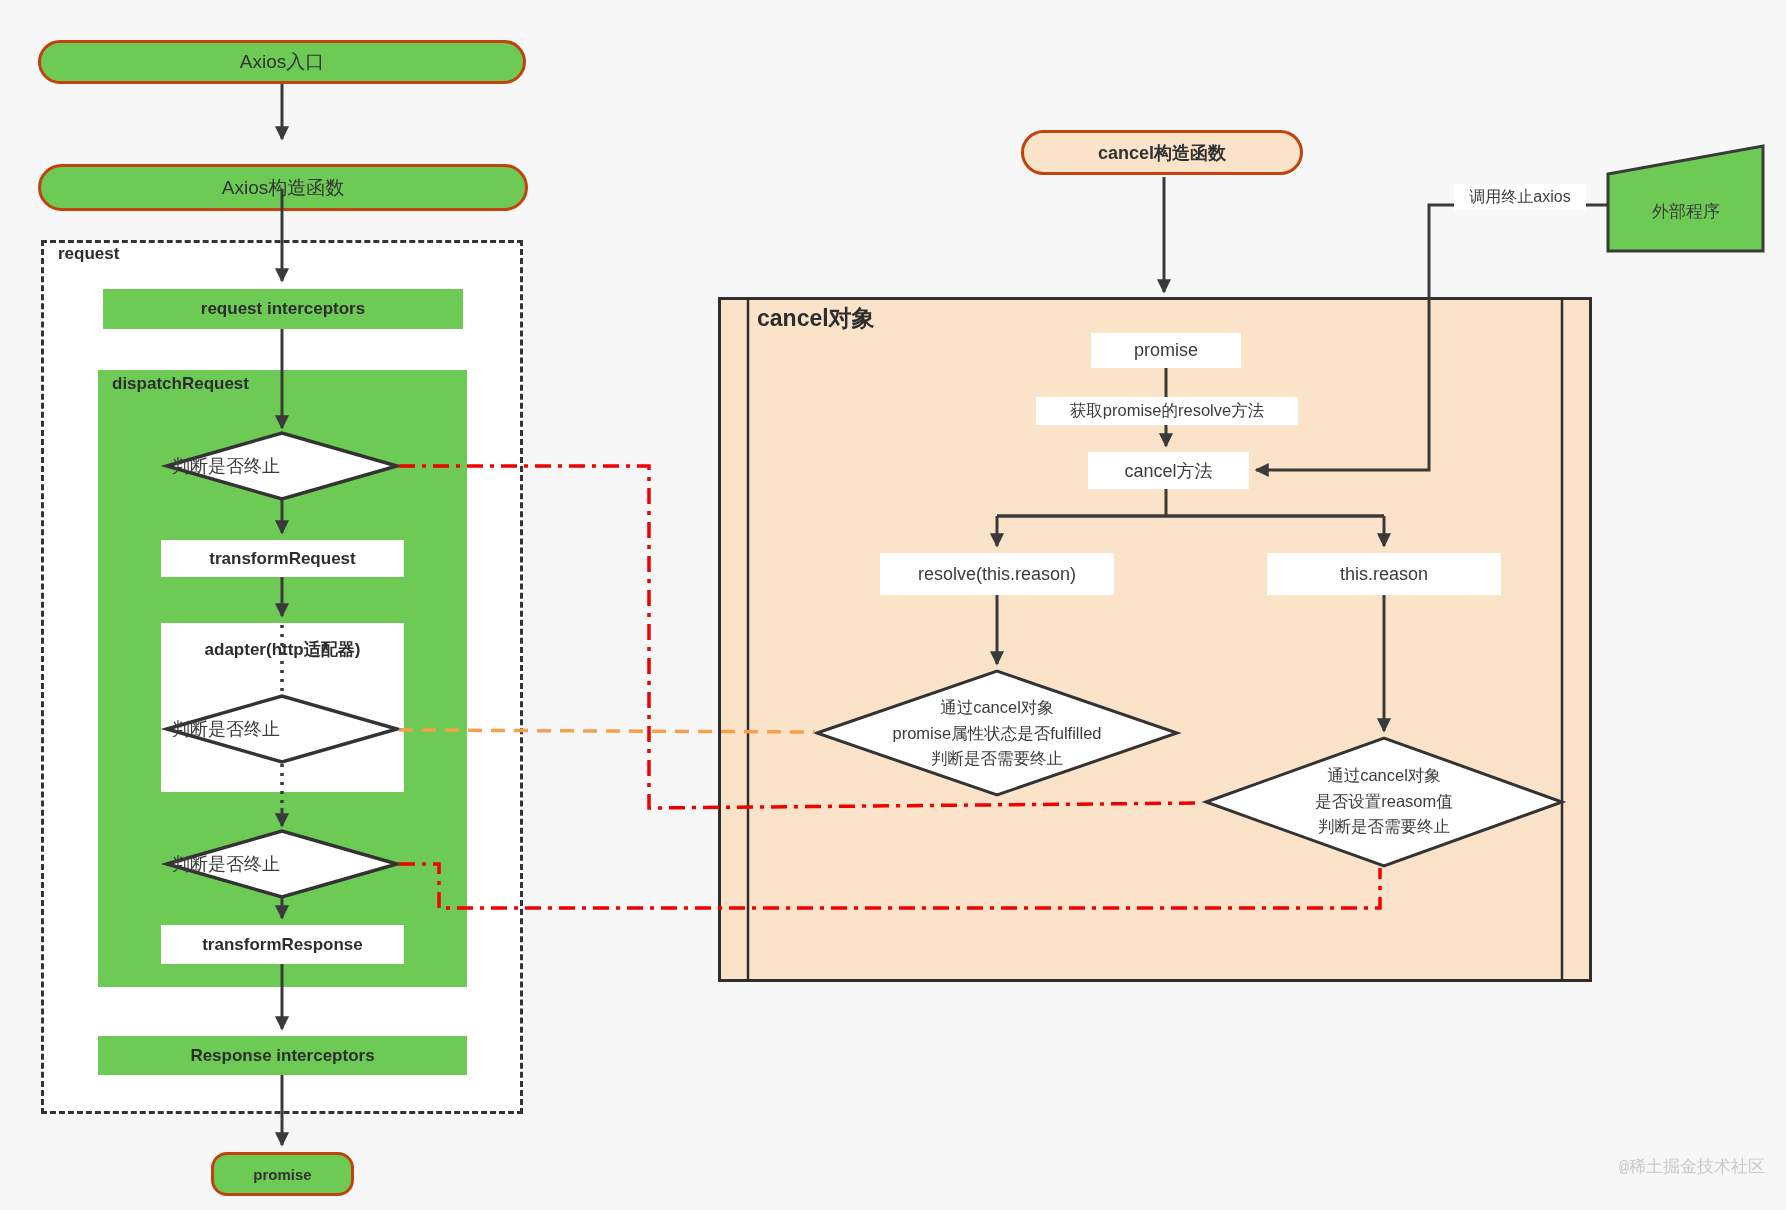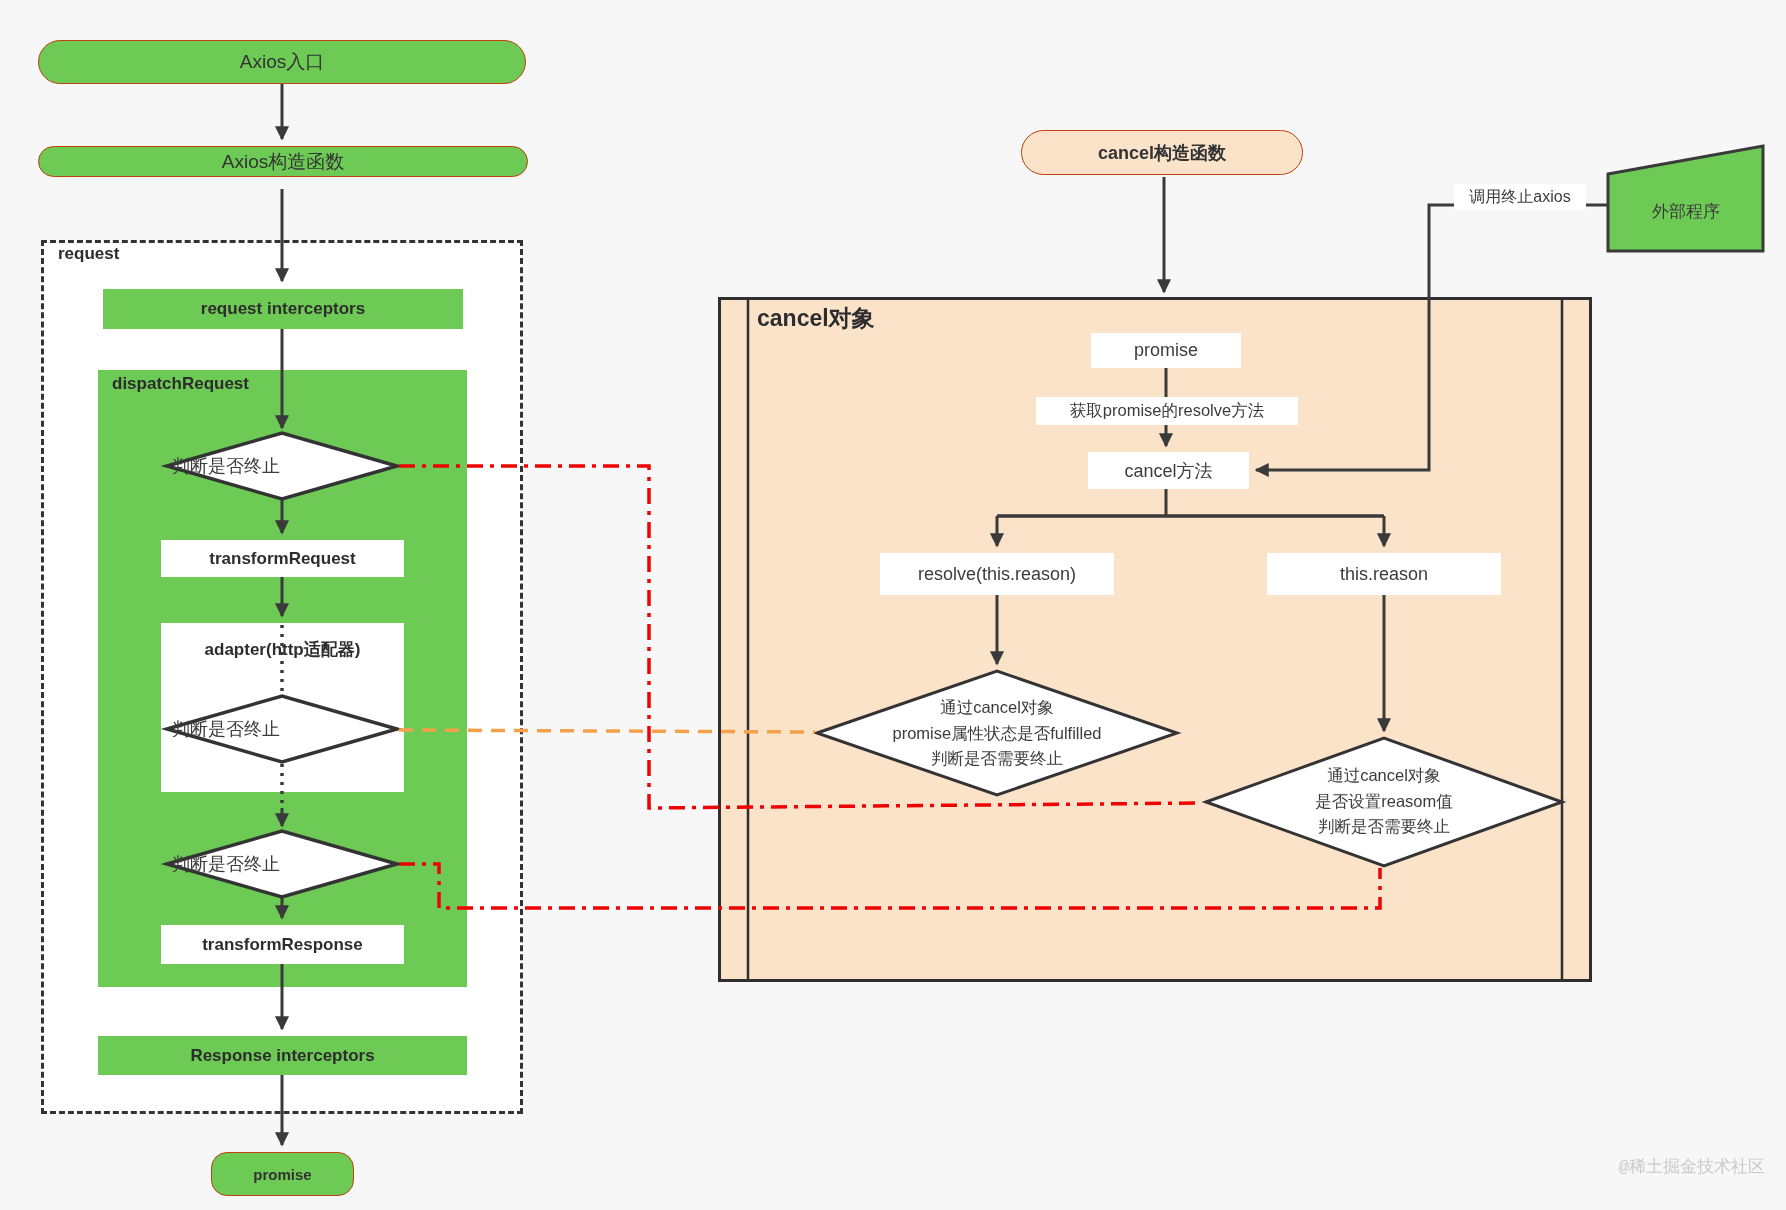--- a/index.html
+++ b/index.html
@@ -1,21 +1,21 @@
 <!DOCTYPE html>
 <html><head>
 <meta charset="utf-8">
 <style>
   html,body{margin:0;padding:0;background:#f7f7f7;}
   .canvas{position:relative;width:1786px;height:1210px;background:#f7f7f7;
           font-family:"Liberation Sans","DejaVu Sans",sans-serif;color:#333;overflow:hidden;}
   .abs{position:absolute;box-sizing:border-box;}
   .z1{z-index:1;} .z2{z-index:2;} .z3{z-index:3;}
   .center{display:flex;align-items:center;justify-content:center;text-align:center;}
-  .pill{border:1px solid #c2410c;border-radius:24px;background:#6dca55;font-size:19px;}
+  .pill{border:3px solid #c2410c;border-radius:24px;background:#6dca55;font-size:19px;}
   .greenbar{background:#6dca55;font-weight:bold;font-size:17px;color:#2d2d2d;}
   .whitebox{background:#ffffff;font-weight:bold;font-size:17px;color:#2d2d2d;}
   .plainbox{background:#ffffff;font-size:18px;color:#3c3c3c;}
   .grouplabel{font-weight:bold;font-size:17px;color:#2d2d2d;}
   .dashedbox{border:3px dashed #333;background:#ffffff;}
   .peachbox{border:3px solid #2f2f2f;background:#fbe3c9;}
   .dtext{font-size:18px;color:#3c3c3c;text-align:left;}
   .dtext-multi{font-size:16.5px;color:#3c3c3c;text-align:center;line-height:1.55;white-space:pre-line;}
   .onlinelabel{background:#ffffff;font-size:16px;color:#3c3c3c;}
   .watermark{font-size:17px;color:#c9c9c9;text-align:right;}
@@ -28,21 +28,21 @@
   <div class="abs z1 dashedbox" style="left:41px;top:240px;width:482px;height:874px;"></div>
 
   <div class="abs z1" style="left:98px;top:370px;width:369px;height:617px;background:#6dca55;"></div>
 
   <div class="abs z1 peachbox" style="left:718px;top:297px;width:874px;height:685px;"></div>
 
   <div class="abs z1 pill center" style="left:38px;top:40px;width:488px;height:44px;">
     <span>Axios入口</span>
   </div>
 
-  <div class="abs z1 pill center" style="left:38px;top:146px;width:490px;height:31px;">
+  <div class="abs z1 pill center" style="left:38px;top:164px;width:490px;height:47px;">
     <span>Axios构造函数</span>
   </div>
 
   <div class="abs z1 whitebox center" style="left:161px;top:540px;width:243px;height:37px;">
     <span>transformRequest</span>
   </div>
 
   <div class="abs z1 greenbar center" style="left:103px;top:289px;width:360px;height:40px;">
     <span>request interceptors</span>
   </div>

